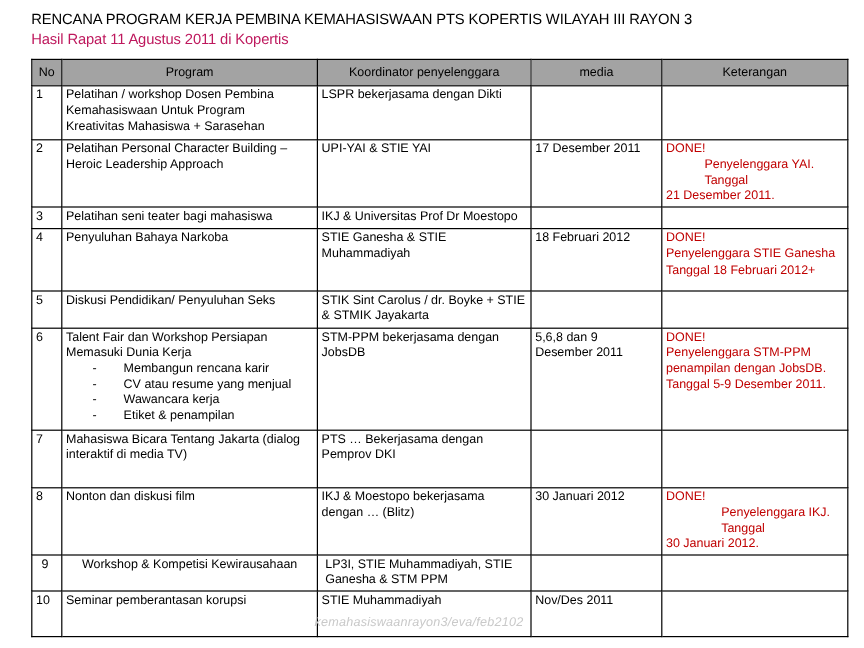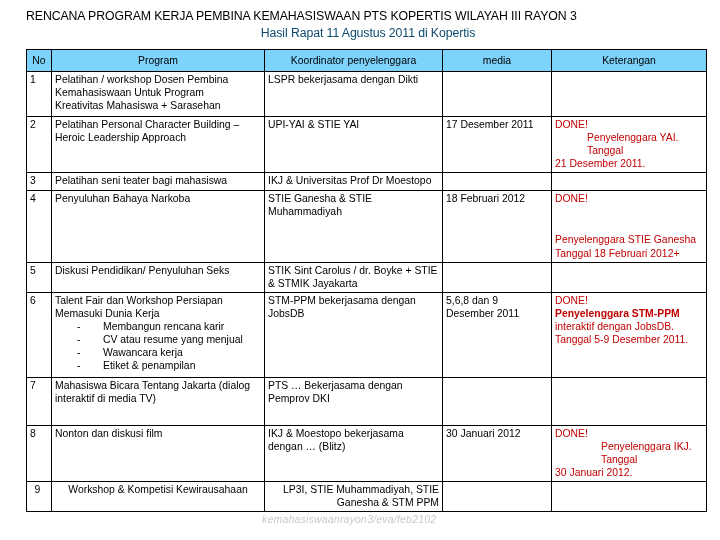--- a/index.html
+++ b/index.html
@@ -27,58 +27,57 @@
     line-height: 17px;
     letter-spacing: -0.1px;
     white-space: nowrap;
     color: #000;
   }
   .doc-subtitle {
     font-size: 12.3px;
     line-height: 17px;
     letter-spacing: -0.1px;
     white-space: nowrap;
-    color: #0c4a6e;
+    color: #be185d;
     margin-bottom: 7px;
-    text-align: center;
   }
   table.plan {
     border-collapse: collapse;
     table-layout: fixed;
     width: 676px;
     margin-left: 0px;
   }
   table.plan td, table.plan th {
     border: 1px solid #000000;
     vertical-align: top;
     padding: 1px 3px 2px 3px;
     font-size: 10.4px;
     line-height: 13.1px;
     font-weight: normal;
     color: #000;
     word-wrap: break-word;
     overflow: hidden;
   }
   table.plan thead th {
-    background: #7dd3fc;
+    background: #a3a3a3;
     text-align: center;
     height: 17px;
     padding-top: 2px;
     vertical-align: middle;
   }
   .col-no     { width: 25px;  text-align: left; }
   .col-prog   { width: 213px; }
   .col-koord  { width: 178px; }
   .col-waktu  { width: 109px; }
   .col-ket    { width: 155px; }
 
   td.num { text-align: left; padding-left: 2px; }
   td.num.center { text-align: center; padding-left: 0; }
   td.prog.center { text-align: center; }
-  td.koord.indent { padding-left: 6px; text-align: right; }
+  td.koord.indent { padding-left: 6px; }
 
   .red { color: #c00000; }
   .sublist {
     list-style: none;
     margin: 0;
     padding: 0 0 0 22px;
   }
   .sublist li {
     position: relative;
     padding-left: 26px;
@@ -178,21 +177,21 @@
           </td>
           <td class="koord">
             <span class="cellline">STIE Ganesha &amp; STIE</span>
             <span class="cellline">Muhammadiyah</span>
           </td>
           <td>
             <span class="cellline">18 Februari 2012</span>
           </td>
           <td>
             <span class="cellline red" style="color: rgb(192, 0, 0);">DONE!</span>
-            <span class="cellline red" style="color: rgb(192, 0, 0); margin-top: 28px;">Penyelenggara STIE Ganesha</span>
+            <span class="cellline red" style="color: rgb(192, 0, 0);">Penyelenggara STIE Ganesha</span>
             <span class="cellline red" style="color: rgb(192, 0, 0);">Tanggal 18 Februari 2012+</span>
           </td>
         </tr>
         <tr style="height: 28px;">
           <td class="num">5</td>
           <td class="prog">
             <span class="cellline">Diskusi Pendidikan/ Penyuluhan Seks</span>
           </td>
           <td class="koord">
             <span class="cellline">STIK Sint Carolus / dr. Boyke + STIE</span>
@@ -216,22 +215,22 @@
           <td class="koord">
             <span class="cellline">STM-PPM bekerjasama dengan</span>
             <span class="cellline">JobsDB</span>
           </td>
           <td>
             <span class="cellline">5,6,8 dan 9</span>
             <span class="cellline">Desember 2011</span>
           </td>
           <td>
             <span class="cellline red" style="color: rgb(192, 0, 0);">DONE!</span>
-            <span class="cellline red" style="color: rgb(192, 0, 0); font-weight: bold;">Penyelenggara STM-PPM</span>
-            <span class="cellline red" style="color: rgb(192, 0, 0);">interaktif dengan JobsDB.</span>
+            <span class="cellline red" style="color: rgb(192, 0, 0);">Penyelenggara STM-PPM</span>
+            <span class="cellline red" style="color: rgb(192, 0, 0);">penampilan dengan JobsDB.</span>
             <span class="cellline red" style="color: rgb(192, 0, 0);">Tanggal 5-9 Desember 2011.</span>
           </td>
         </tr>
         <tr style="height: 48px;">
           <td class="num">7</td>
           <td class="prog">
             <span class="cellline">Mahasiswa Bicara Tentang Jakarta (dialog</span>
             <span class="cellline">interaktif di media TV)</span>
           </td>
           <td class="koord">
@@ -264,17 +263,30 @@
           <td class="prog center">
             <span class="cellline">Workshop &amp; Kompetisi Kewirausahaan</span>
           </td>
           <td class="koord indent">
             <span class="cellline">LP3I, STIE Muhammadiyah, STIE</span>
             <span class="cellline">Ganesha &amp; STM PPM</span>
           </td>
           <td></td>
           <td></td>
         </tr>
+        <tr style="height: 38px;">
+          <td class="num">10</td>
+          <td class="prog">
+            <span class="cellline">Seminar pemberantasan korupsi</span>
+          </td>
+          <td class="koord">
+            <span class="cellline">STIE Muhammadiyah</span>
+          </td>
+          <td>
+            <span class="cellline">Nov/Des 2011</span>
+          </td>
+          <td></td>
+        </tr>
       </tbody>
   </table>
 
   <div class="watermark">kemahasiswaanrayon3/eva/feb2102</div>
 </div>
 
 </body></html>

